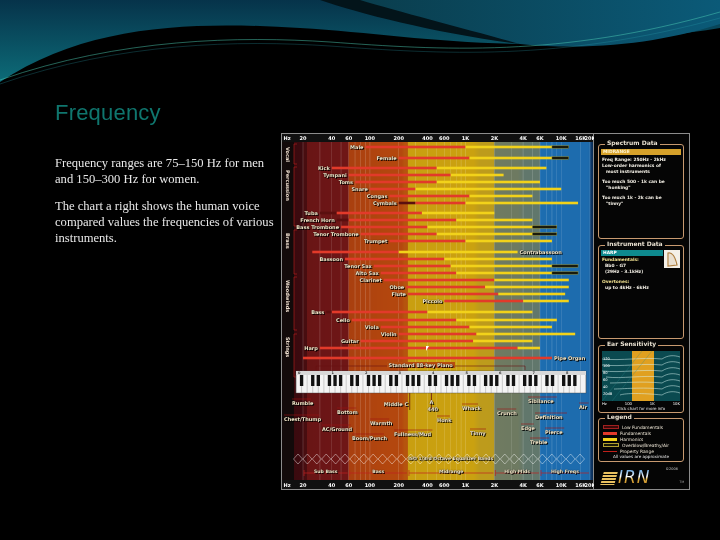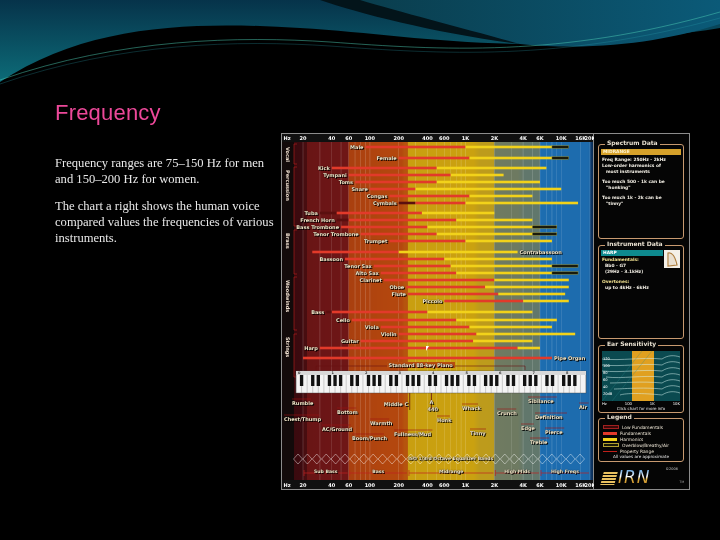--- a/index.html
+++ b/index.html
@@ -1,18 +1,18 @@
 <!DOCTYPE html>
 <html><head>
 <meta charset="utf-8">
 <style>
   html,body{margin:0;padding:0;background:#000;}
   body{width:720px;height:540px;position:relative;overflow:hidden;font-family:"Liberation Sans",sans-serif;}
   #bg-swoosh{position:absolute;left:0;top:0;width:720px;height:110px;}
-  .slide-title{position:absolute;left:55px;top:100px;color:#ec4899;font-family:"Liberation Sans",sans-serif;font-size:22px;letter-spacing:0.2px;}
+  .slide-title{position:absolute;left:55px;top:100px;color:#0f766e;font-family:"Liberation Sans",sans-serif;font-size:22px;letter-spacing:0.2px;}
   .body-text{position:absolute;left:55px;top:155px;width:222px;color:#e8e8e8;font-family:"Liberation Serif",serif;font-size:12.6px;line-height:16px;}
   .body-text p{margin:0 0 11px 0;}
   #chart{position:absolute;left:281px;top:133px;width:313px;height:357px;background:#1a1412;border:1px solid #8c8c8c;box-sizing:border-box;}
   #side{position:absolute;left:594px;top:133px;width:96px;height:357px;background:#050505;border:1px solid #8c8c8c;border-left:none;box-sizing:border-box;}
   .chart-label{position:absolute;font-family:"DejaVu Sans",sans-serif;font-size:5px;font-weight:bold;color:#f2e6c8;white-space:nowrap;text-shadow:0 0 1px #000,1px 1px 0 #000;}
   .axis-label{position:absolute;font-family:"DejaVu Sans",sans-serif;font-size:5px;font-weight:bold;color:#fff;transform:translateX(-50%);}
   .cat-label{position:absolute;font-family:"DejaVu Sans",sans-serif;font-size:5px;font-weight:bold;color:#f0e0d0;transform:rotate(90deg);transform-origin:left top;white-space:nowrap;}
   .box{position:absolute;left:4px;width:86px;border:1px solid #c89a70;border-radius:3px;box-sizing:border-box;}
   .box-title{position:absolute;top:-6px;left:6px;background:#050505;color:#e8e0d0;font-family:"DejaVu Sans",sans-serif;font-size:6px;font-weight:bold;padding:0 2px;}
   .box-text{font-family:"DejaVu Sans",sans-serif;font-size:4.4px;font-weight:bold;color:#f4f0e6;line-height:6px;}
@@ -37,21 +37,21 @@
   <path d="M0,82 C90,22 200,22 300,28 C420,35 520,60 720,28 L720,110 L0,110 Z" fill="#000"></path>
   <path d="M320,0 C380,10 460,35 520,44 C600,52 670,40 720,24 L720,0 Z" fill="url(#gRight)"></path>
   <path d="M320,0 C360,14 440,34 520,44 C470,30 400,12 360,0 Z" fill="#03141a"></path>
   <path d="M0,80 C120,38 240,36 330,42 C440,50 560,58 720,12" stroke="#4fd0b8" stroke-width="0.6" fill="none" opacity="0.8"></path>
   <path d="M0,84 C120,42 240,40 330,46 C440,54 560,62 720,18" stroke="#2aa3b0" stroke-width="0.4" fill="none" opacity="0.7"></path>
 </svg>
 
 <div class="slide-title">Frequency</div>
 
 <div class="body-text">
-  <p>Frequency ranges are 75–150 Hz for men and 150–200 Hz for women.</p>
+  <p>Frequency ranges are 75–150 Hz for men and 150–300 Hz for women.</p>
   <p>The chart a right shows the human voice compared values the frequencies of various instruments.</p>
 </div>
 
 <div id="chart">
   <svg id="chart-svg" width="311" height="355" style="position:absolute;left:0;top:0;">
       <defs>
         <linearGradient id="bandGrad" x1="0" x2="1">
           <stop offset="0" stop-color="#3a0a10"></stop>
           <stop offset="0.2" stop-color="#7a1a1a"></stop>
           <stop offset="0.3" stop-color="#b03c10"></stop>

